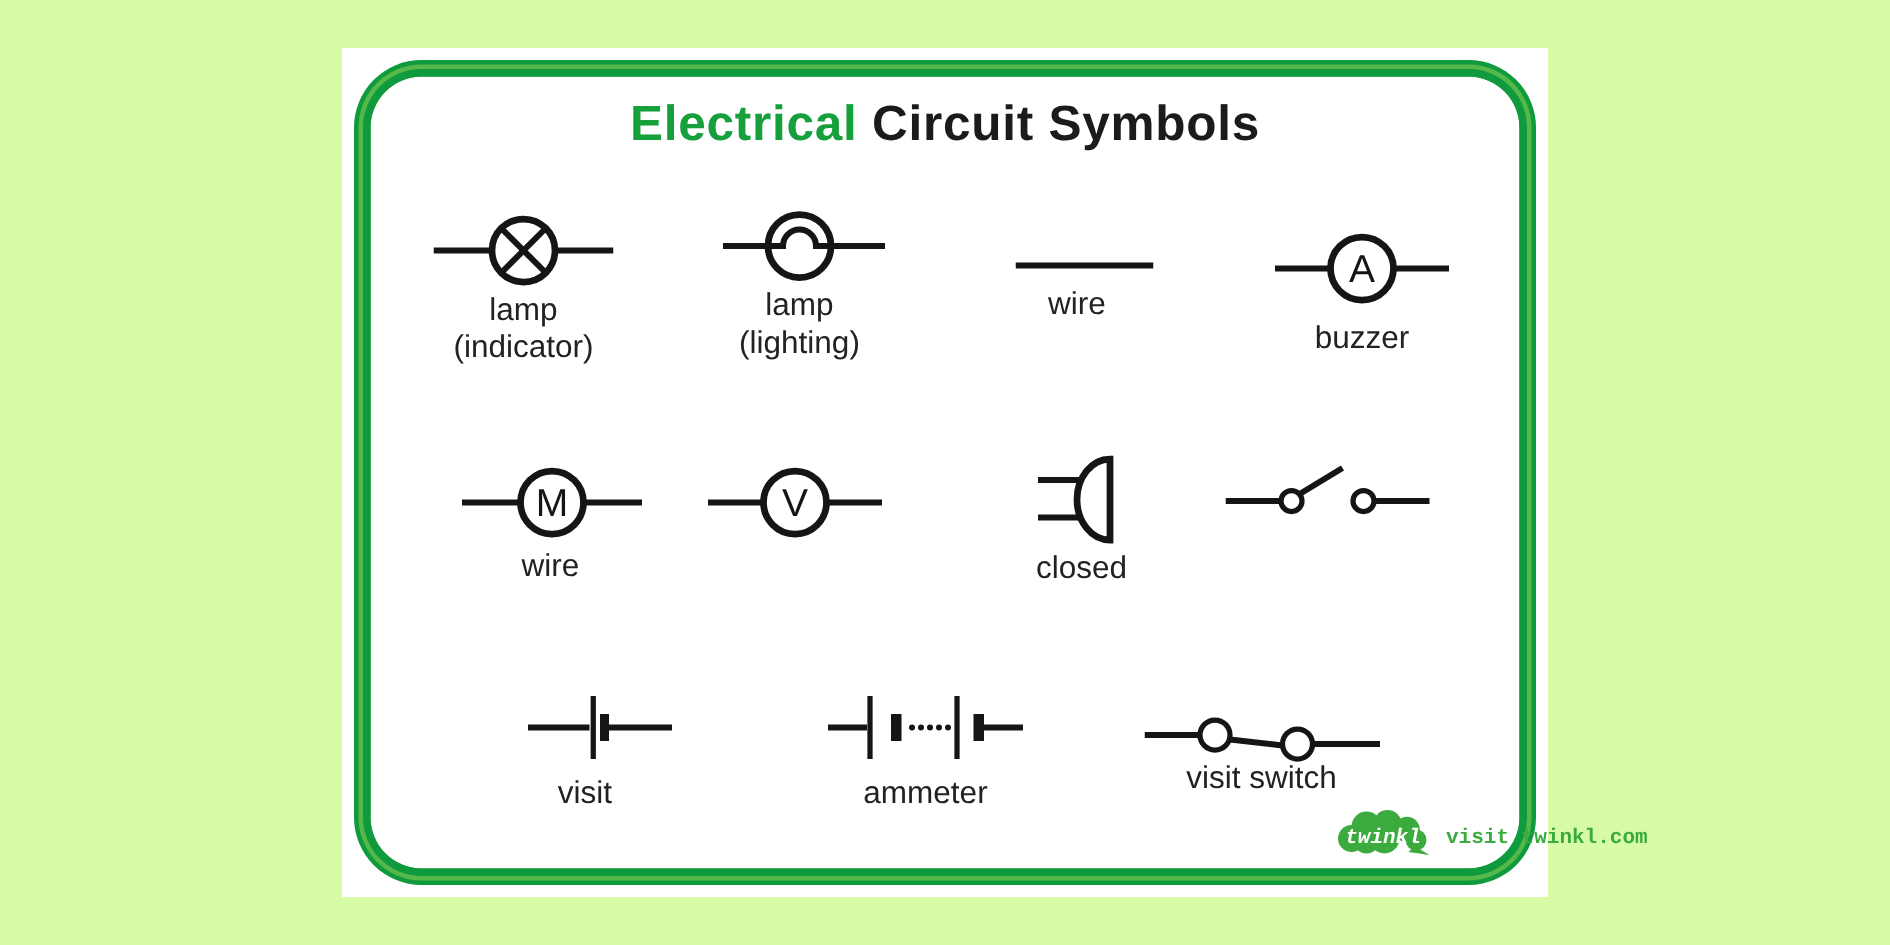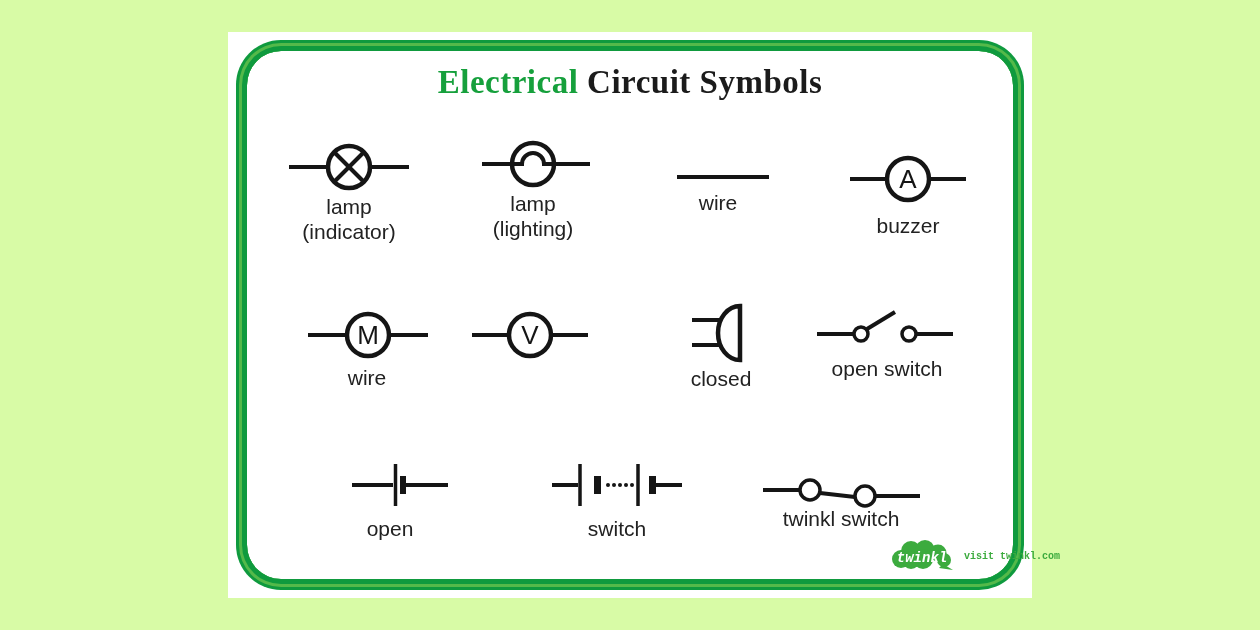--- a/index.html
+++ b/index.html
@@ -15,34 +15,34 @@
   }
   .frame{
     position:absolute;left:19px;top:19px;right:19px;bottom:19px;
     border-radius:34px;
     box-shadow:0 0 0 5px #0f9a3e, 0 0 0 8px #54b94a, 0 0 0 11px #0f9a3e;
     pointer-events:none;
   }
   .title{
     position:absolute;left:0;top:30px;width:100%;
     text-align:center;font-size:33px;line-height:40px;font-weight:600;
-    letter-spacing:0.5px;color:#1b1b1b;font-family:Liberation Serif, serif;
+    letter-spacing:0.5px;color:#1b1b1b;
   }
   .title .hl{color:#16a03c;}
   .sym{position:absolute;}
   .sym svg{display:block;width:100%;height:100%;}
   .lbl{
     position:absolute;width:220px;text-align:center;
     font-size:21px;line-height:25px;font-weight:500;color:#222222;
   }
   .logo{position:absolute;left:660px;top:508px;width:150px;height:32px;font-family:Liberation Mono, monospace;}
   .logo .cloud{position:absolute;left:0;top:0;width:70px;height:30px;}
   .logo .tagline{
     position:absolute;left:76px;top:11px;white-space:nowrap;
-    font-size:10px;font-weight:bold;color:#3cab3e;
+    font-size:14px;font-weight:bold;color:#3cab3e;
   }
   .stroke{stroke:#151515;fill:none;}
 </style>
 </head>
 <body>
 
 <div class="card">
   <div class="frame"></div>
 
   <div class="title">
@@ -129,66 +129,63 @@
 
   <div class="sym" style="left:589px;top:264px;width:140px;height:50px">
     <svg viewBox="0 0 140 50">
       <line class="stroke" x1="0" y1="38" x2="36" y2="38" stroke-width="4"></line>
       <circle class="stroke" cx="44" cy="38" r="7" stroke-width="3.5"></circle>
       <line class="stroke" x1="50" y1="33" x2="78" y2="16" stroke-width="4"></line>
       <circle class="stroke" cx="92" cy="38" r="7" stroke-width="3.5"></circle>
       <line class="stroke" x1="100" y1="38" x2="136" y2="38" stroke-width="4"></line>
     </svg>
   </div>
-  <div class="lbl" style="left:549px;top:324px">
-    <div>open switch</div>
-  </div>
 
   <div class="sym" style="left:124px;top:430px;width:100px;height:46px">
     <svg viewBox="0 0 100 46">
       <line class="stroke" x1="0" y1="23" x2="41" y2="23" stroke-width="4"></line>
       <line class="stroke" x1="43.5" y1="2" x2="43.5" y2="44" stroke-width="3.5"></line>
       <rect x="48" y="14" width="6" height="18" fill="#151515"></rect>
       <line class="stroke" x1="54" y1="23" x2="96" y2="23" stroke-width="4"></line>
     </svg>
   </div>
   <div class="lbl" style="left:52px;top:484px">
-    <div>open</div>
+    <div>visit</div>
   </div>
 
   <div class="sym" style="left:324px;top:430px;width:132px;height:46px">
     <svg viewBox="0 0 132 46">
       <line class="stroke" x1="0" y1="23" x2="26" y2="23" stroke-width="4"></line>
       <line class="stroke" x1="28" y1="2" x2="28" y2="44" stroke-width="3.5"></line>
       <rect x="42" y="14" width="7" height="18" fill="#151515"></rect>
       <circle cx="56" cy="23" r="2" fill="#151515"></circle>
       <circle cx="62" cy="23" r="2" fill="#151515"></circle>
       <circle cx="68" cy="23" r="2" fill="#151515"></circle>
       <circle cx="74" cy="23" r="2" fill="#151515"></circle>
       <circle cx="80" cy="23" r="2" fill="#151515"></circle>
       <line class="stroke" x1="86" y1="2" x2="86" y2="44" stroke-width="3.5"></line>
       <rect x="97" y="14" width="7" height="18" fill="#151515"></rect>
       <line class="stroke" x1="104" y1="23" x2="130" y2="23" stroke-width="4"></line>
     </svg>
   </div>
   <div class="lbl" style="left:279px;top:484px">
-    <div>switch</div>
+    <div>ammeter</div>
   </div>
 
   <div class="sym" style="left:535px;top:438px;width:160px;height:44px">
     <svg viewBox="0 0 160 44">
       <line class="stroke" x1="0" y1="20" x2="37" y2="20" stroke-width="4"></line>
       <circle class="stroke" cx="47" cy="20" r="10" stroke-width="3.5"></circle>
       <line class="stroke" x1="57" y1="23" x2="92" y2="27" stroke-width="4"></line>
       <circle class="stroke" cx="102" cy="26" r="10" stroke-width="3.5"></circle>
       <line class="stroke" x1="112" y1="26" x2="157" y2="26" stroke-width="4"></line>
     </svg>
   </div>
   <div class="lbl" style="left:503px;top:474px">
-    <div>twinkl switch</div>
+    <div>visit switch</div>
   </div>
 
   <div class="logo">
     <svg class="cloud" viewBox="0 0 70 30">
       <g fill="#3cab3e">
         <circle cx="13" cy="19" r="9"></circle>
         <circle cx="23" cy="11" r="10"></circle>
         <circle cx="37" cy="9.5" r="9.5"></circle>
         <circle cx="50" cy="13" r="8.5"></circle>
         <circle cx="56" cy="20" r="7"></circle>

